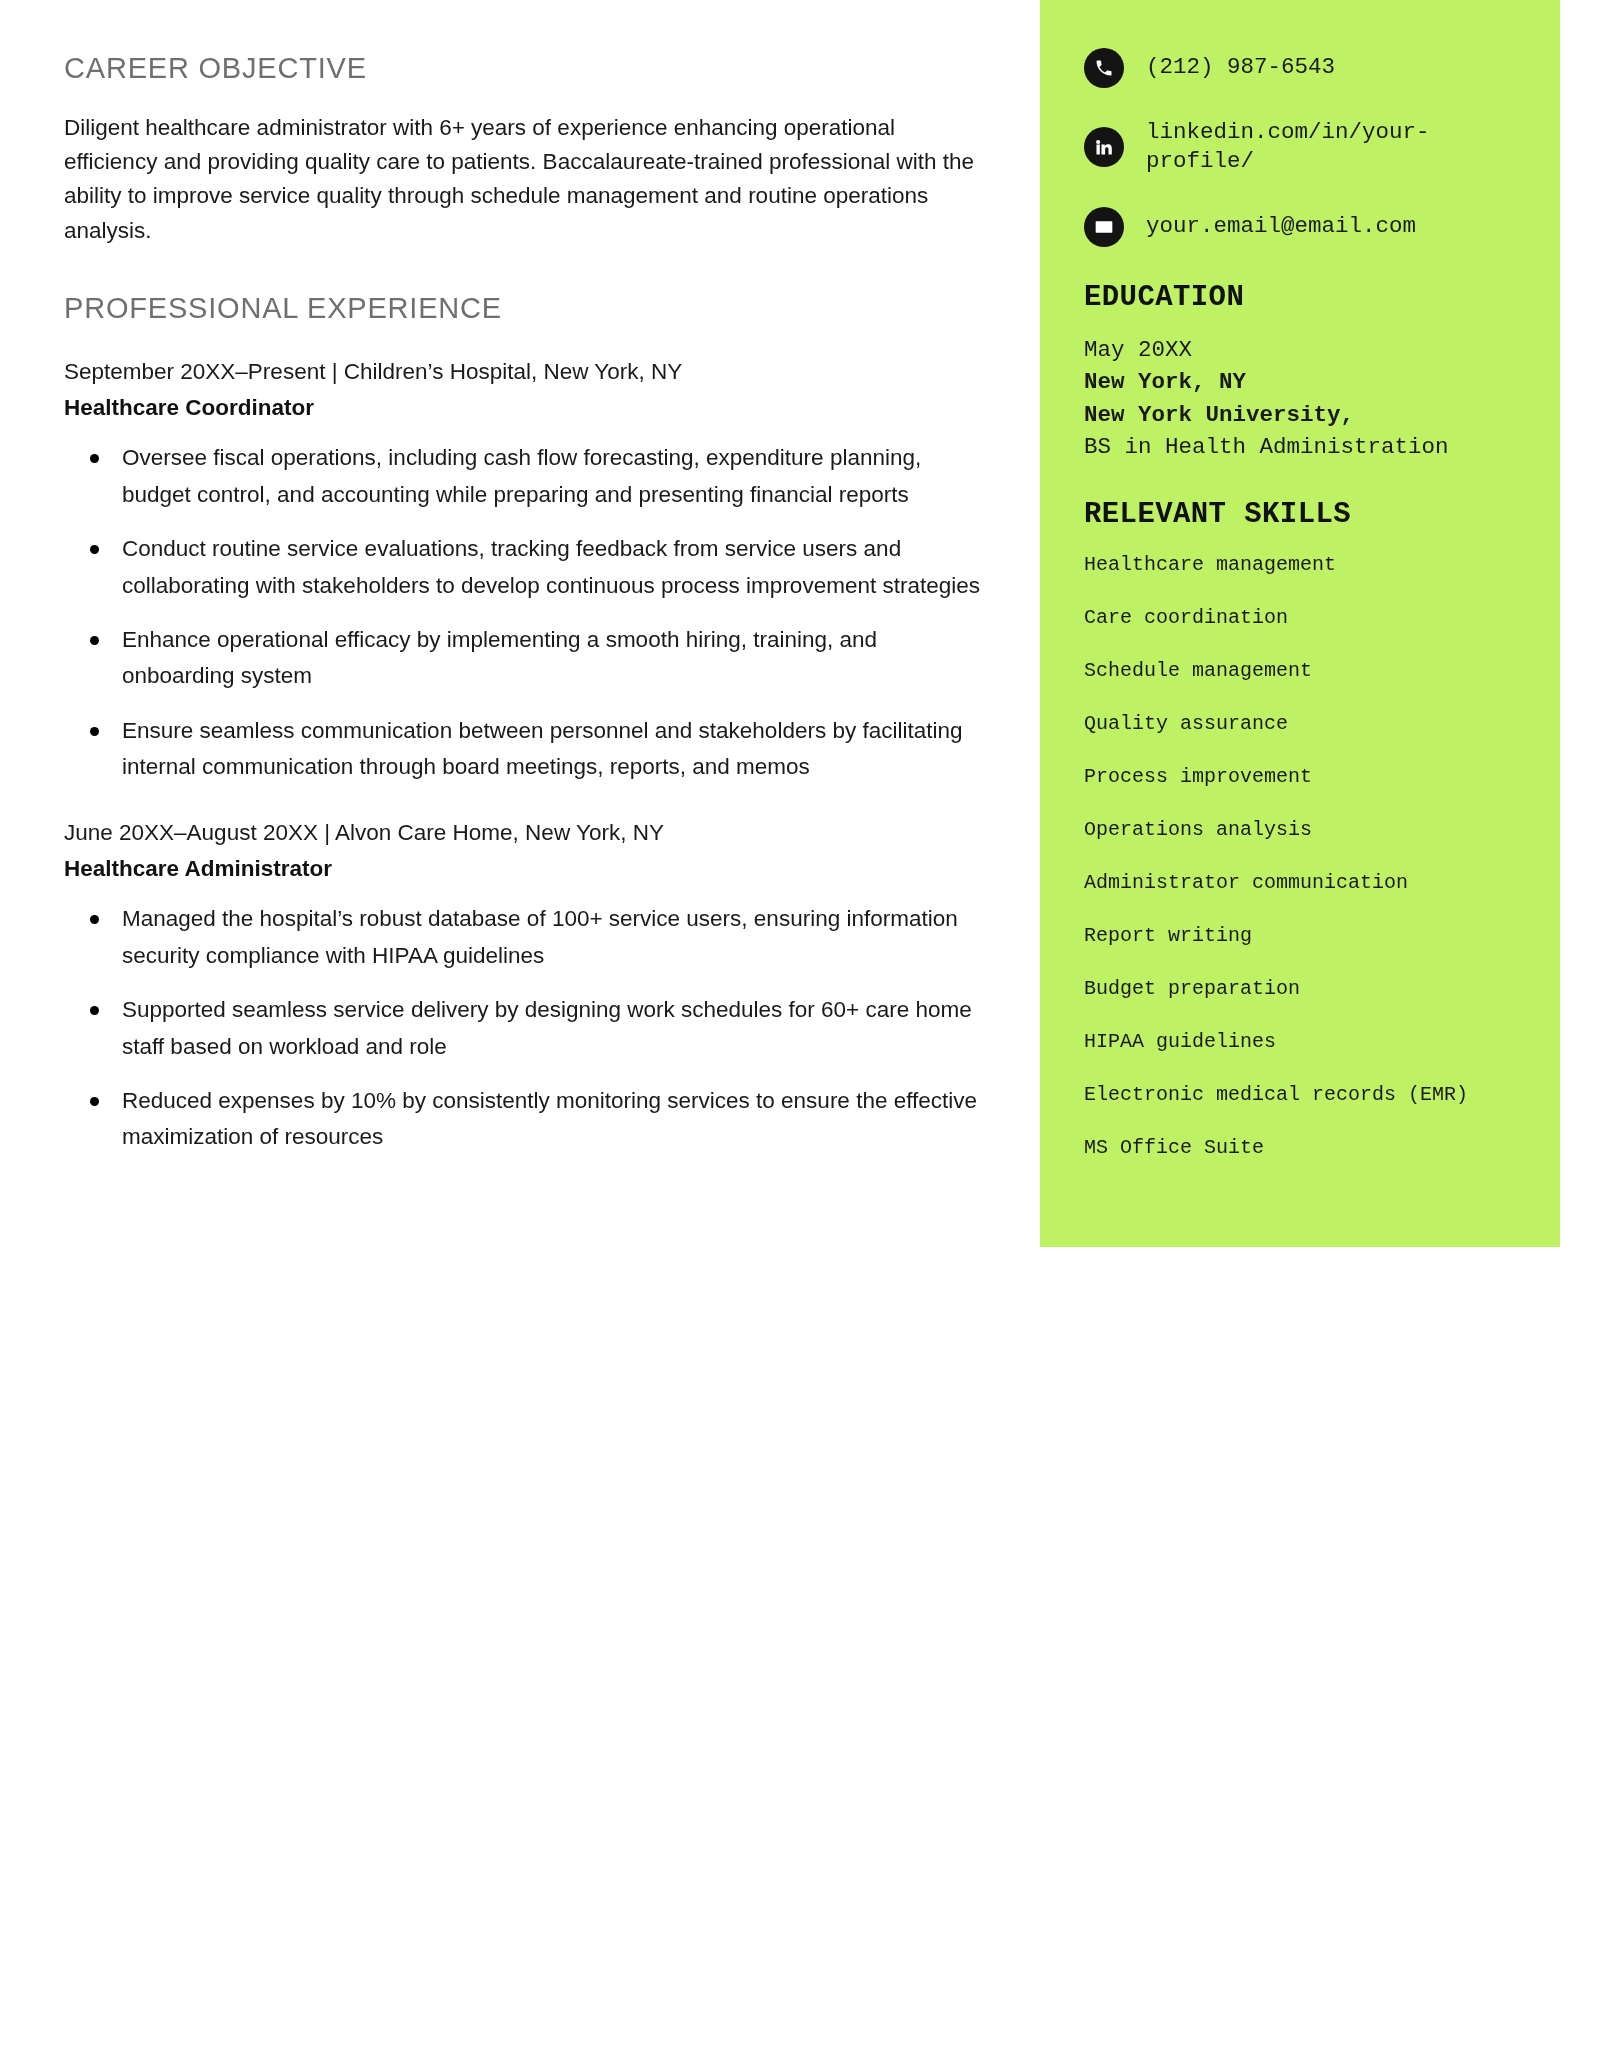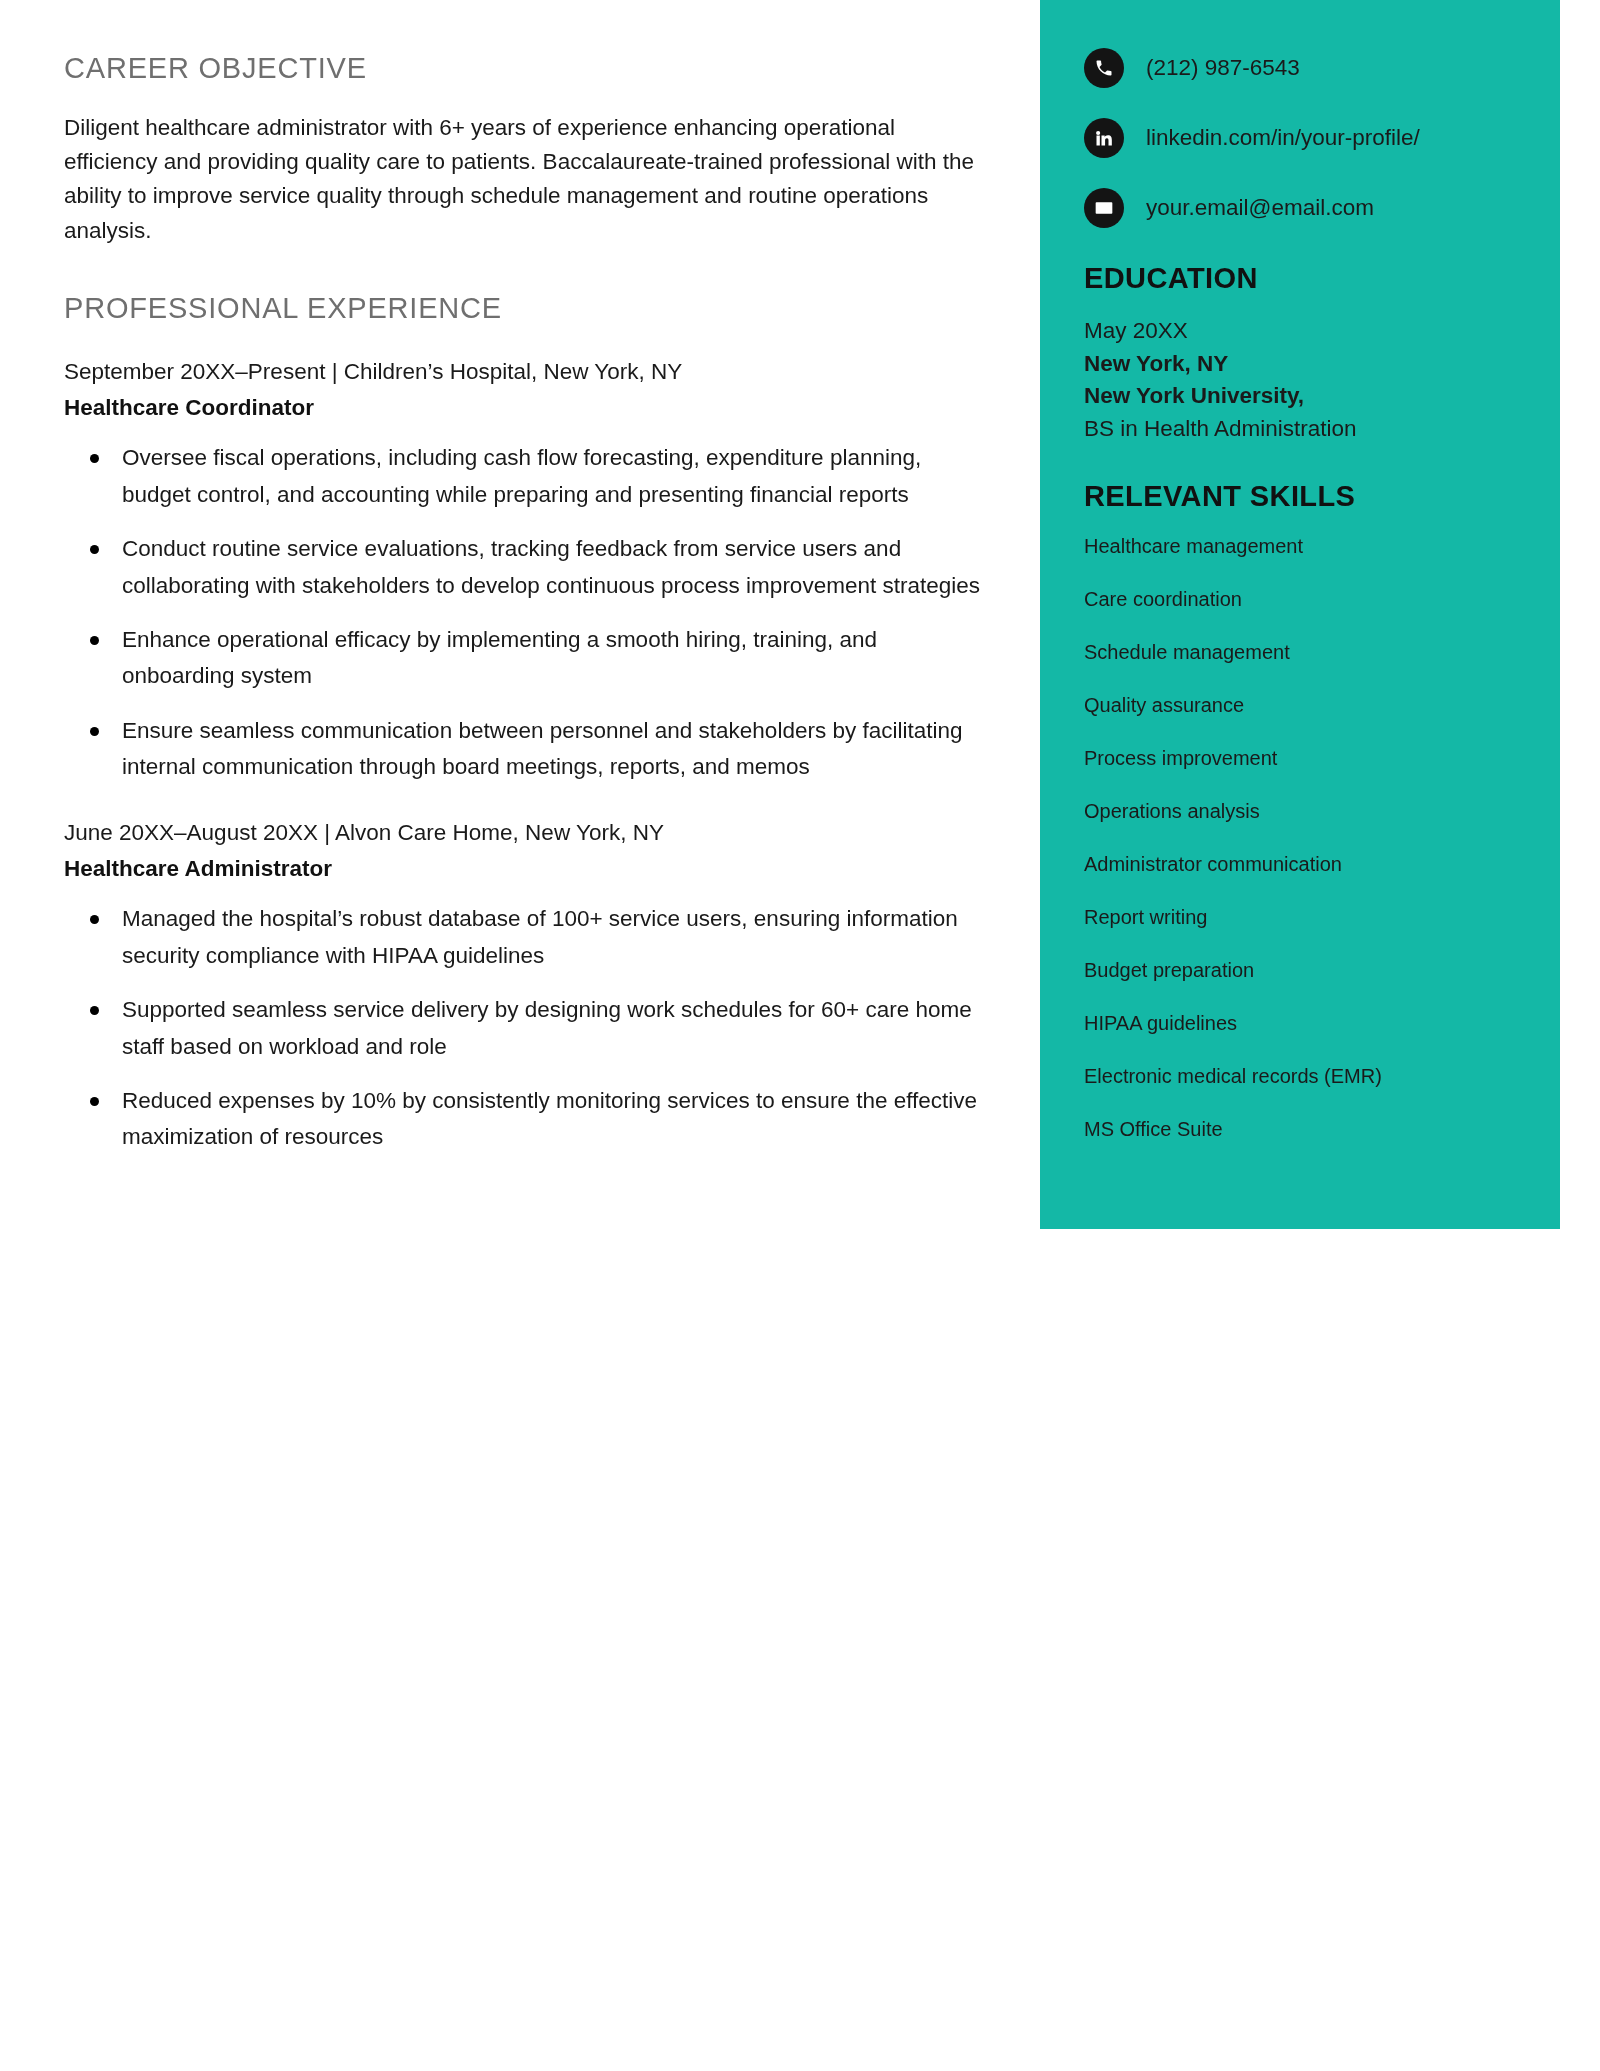--- a/index.html
+++ b/index.html
@@ -57,23 +57,24 @@
     margin-top: 0;
   }
   .col-main {
     width: 1040px;
     box-sizing: border-box;
     padding: 52px 56px 40px 64px;
   }
   .col-side {
     width: 520px;
     box-sizing: border-box;
-    background: #14b8a6;
+    background: #bef264;
     padding: 48px 44px 60px 44px;
     margin-left: 0;
+    font-family: Liberation Mono, monospace;
   }
 
   
   h2.section-title {
     font-size: 29px;
     font-weight: 400;
     color: #6f6f6f;
     letter-spacing: 0.8px;
     margin: 0 0 26px 0;
   }

